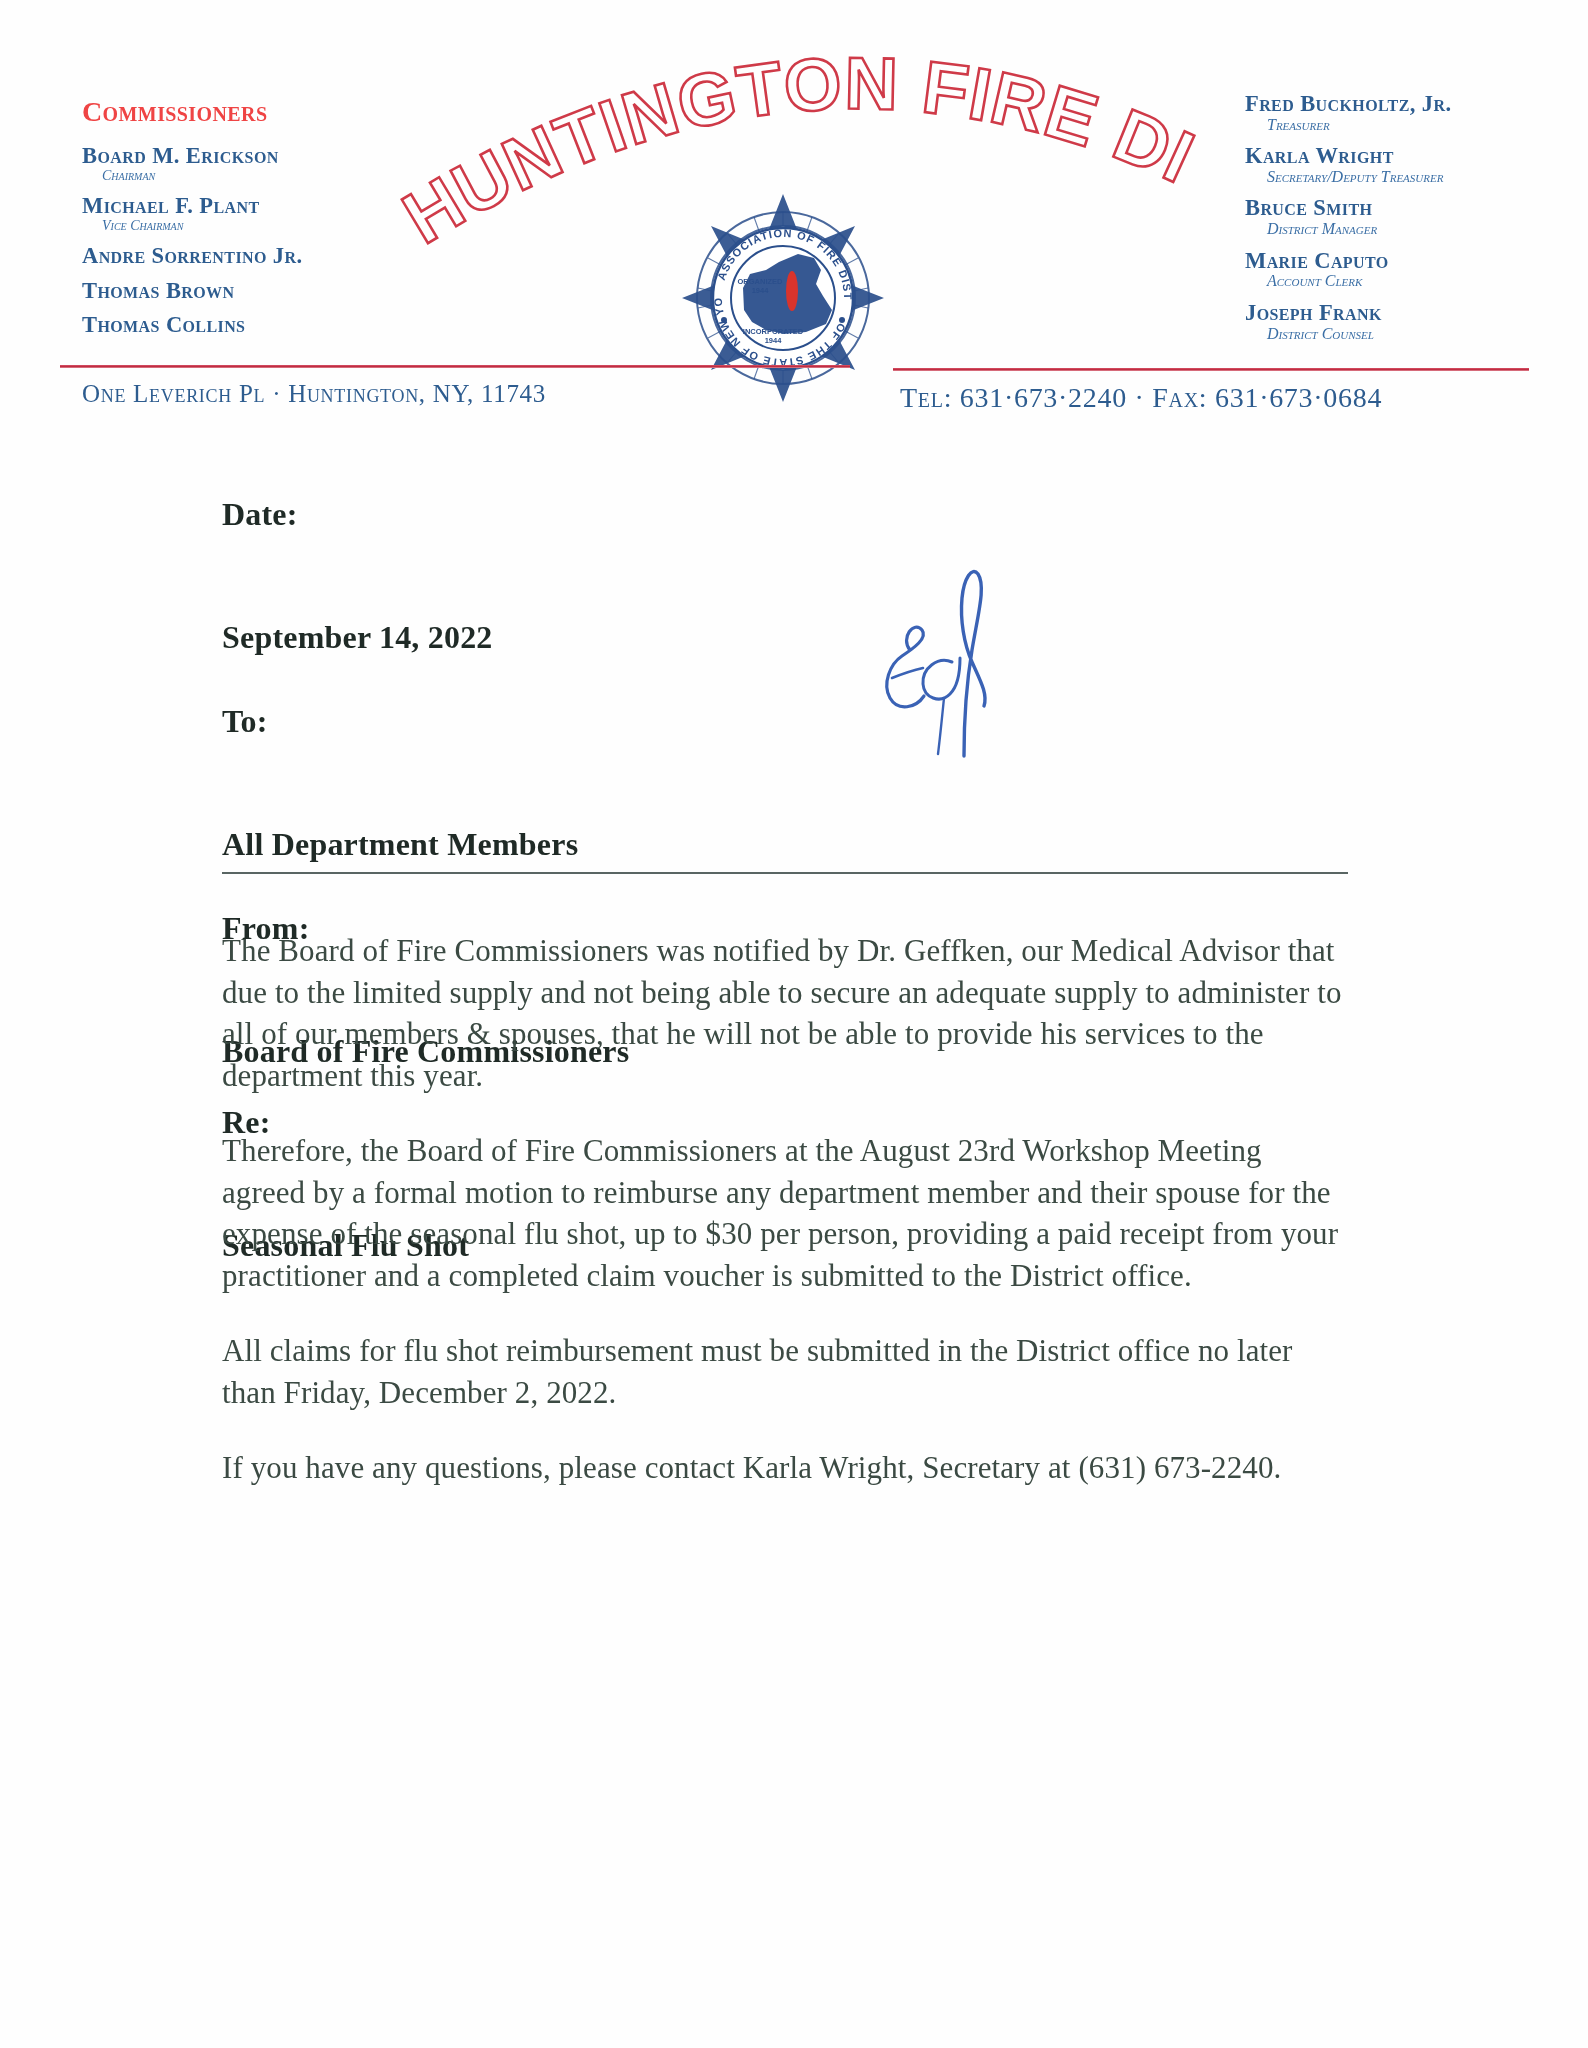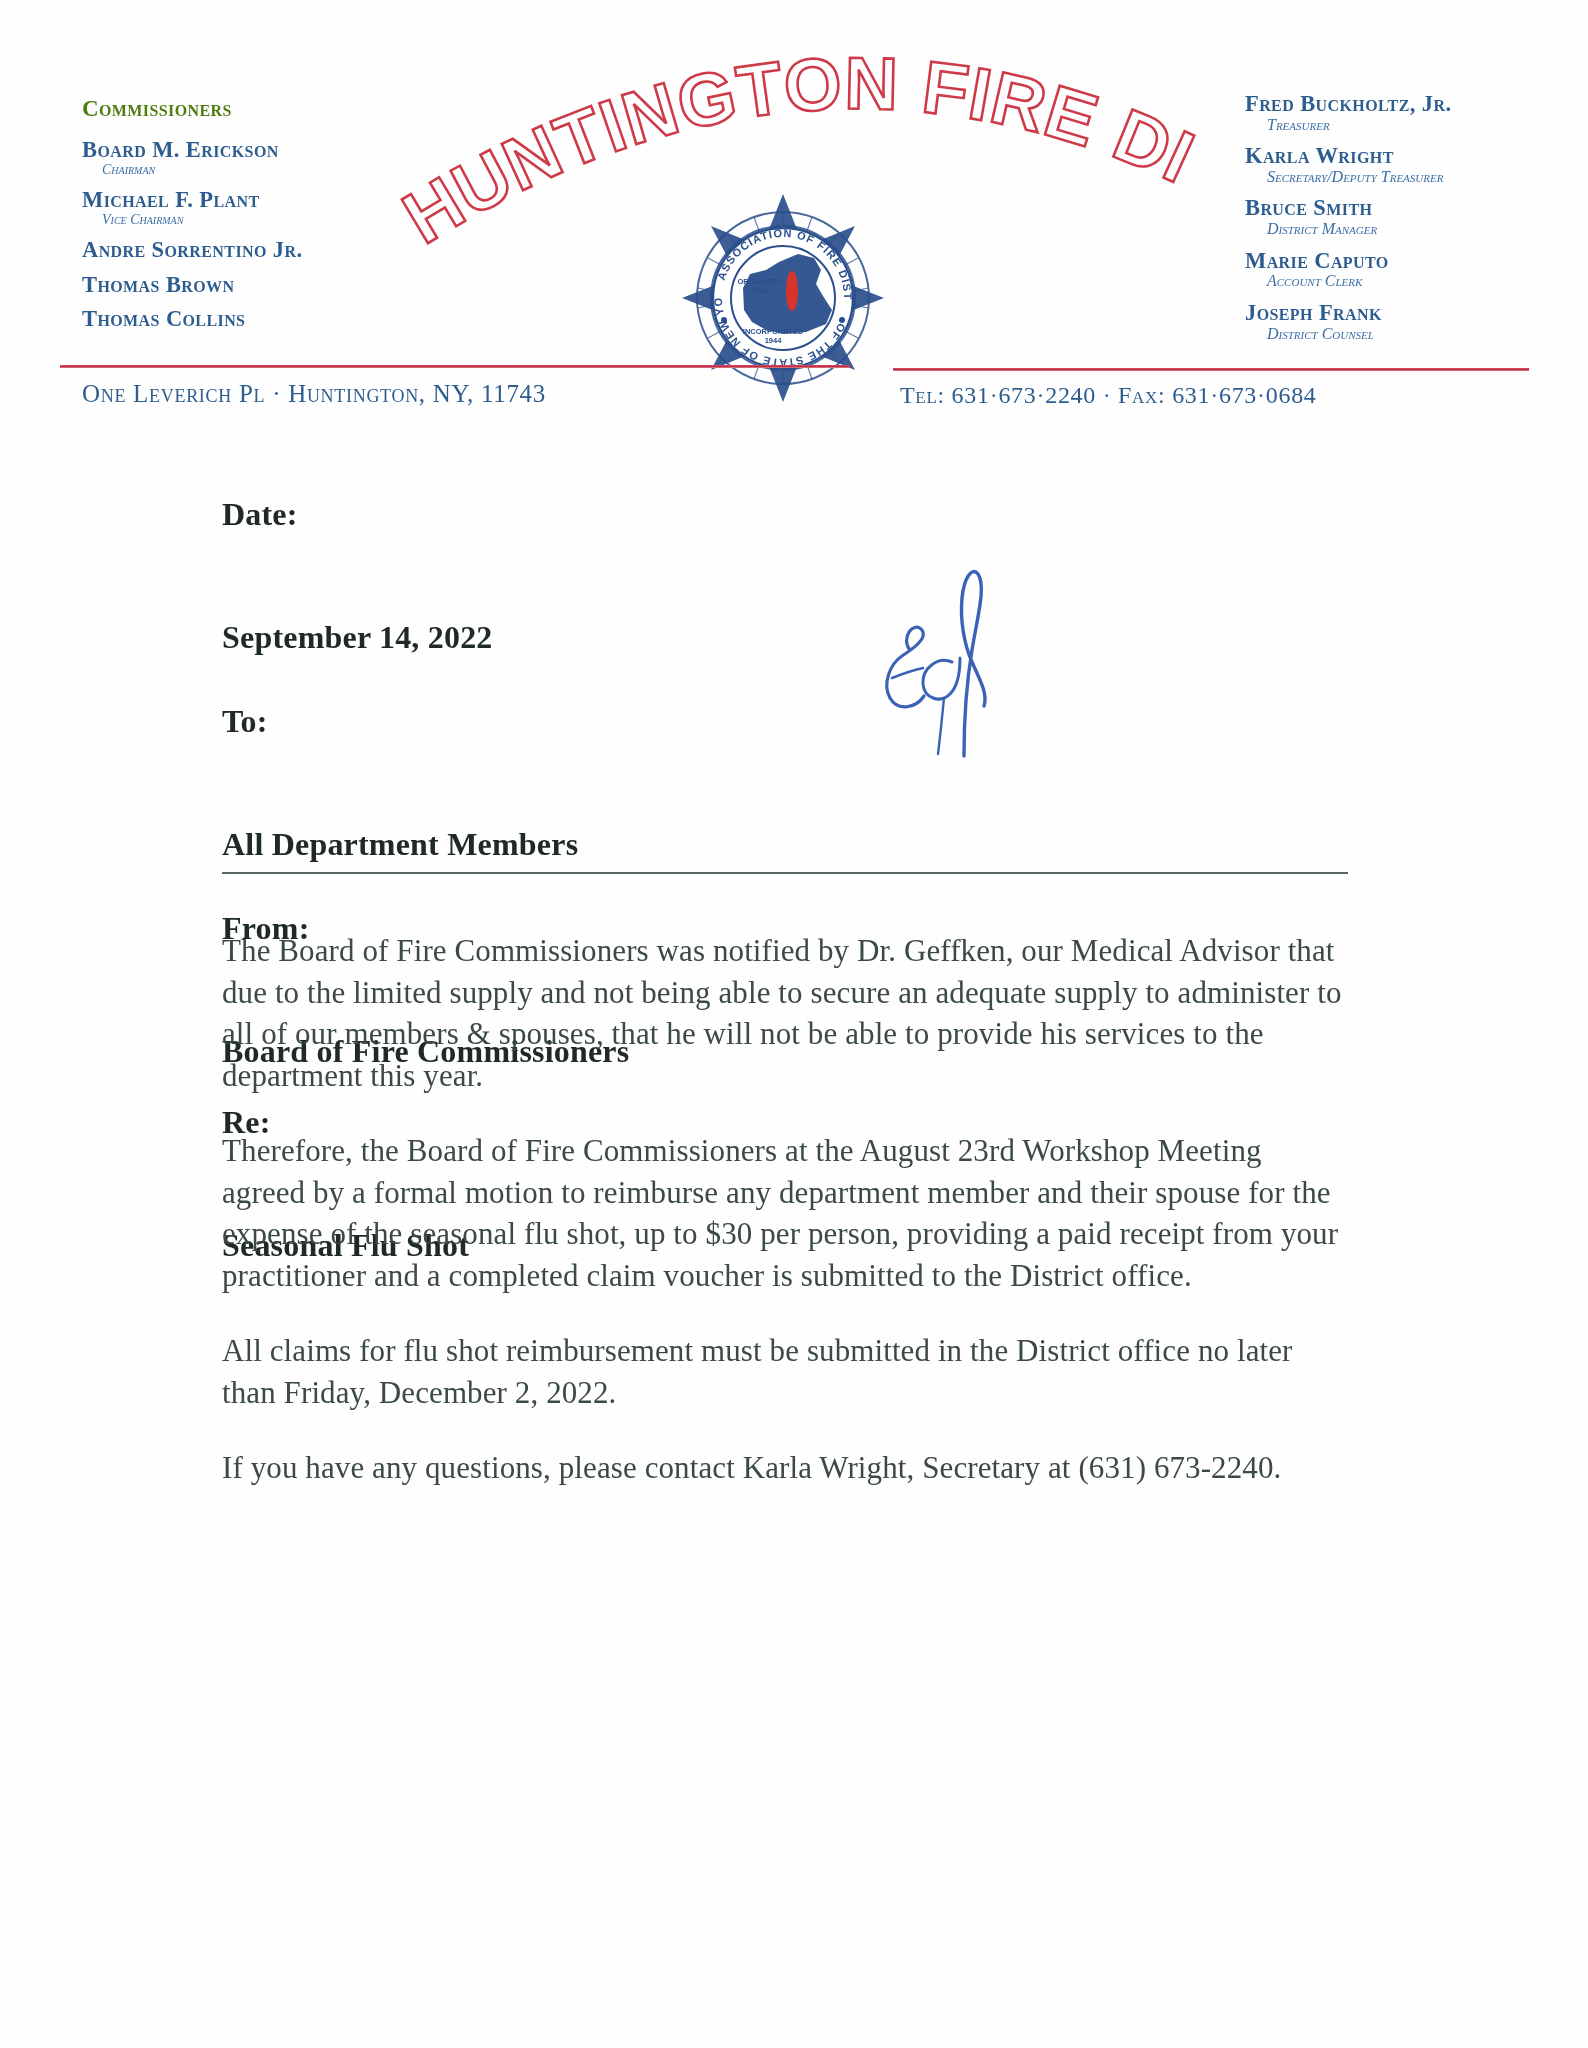--- a/index.html
+++ b/index.html
@@ -62,22 +62,22 @@
     white-space: nowrap;
   }
 
   .lh-left .officer-name { font-size: 22.5px; }
   .lh-right .officer-name { font-size: 22.5px; }
   .lh-right .officer-title { margin-left: 22px; font-size: 16px; }
 
   .commissioners-head {
     font-variant: small-caps;
     font-weight: 700;
-    font-size: 23px;
-    color: #4d7c0f;
+    font-size: 28px;
+    color: #ef4444;
     letter-spacing: 0.4px;
     margin-bottom: 16px;
   }
 
   
   .rule-red {
     position: absolute;
     height: 3px;
     background: linear-gradient(to bottom, #d8556a 0%, #c02d42 50%, #e08a96 100%);
   }
@@ -87,21 +87,21 @@
   .lh-address, .lh-contact {
     position: absolute;
     color: #2d5c8f;
     font-variant: small-caps;
     font-size: 25px;
     letter-spacing: 0.7px;
     white-space: nowrap;
     font-family: "Liberation Serif", "DejaVu Serif", serif;
   }
   .lh-address { left: 82px; top: 380px; }
-  .lh-contact { left: 900px; top: 382px; font-size: 24px; }
+  .lh-contact { left: 900px; top: 382px; font-size: 28px; }
 
   
   .logo-arc {
     position: absolute;
     left: 400px;
     top: 40px;
     width: 800px;
     height: 230px;
     pointer-events: none;
   }

